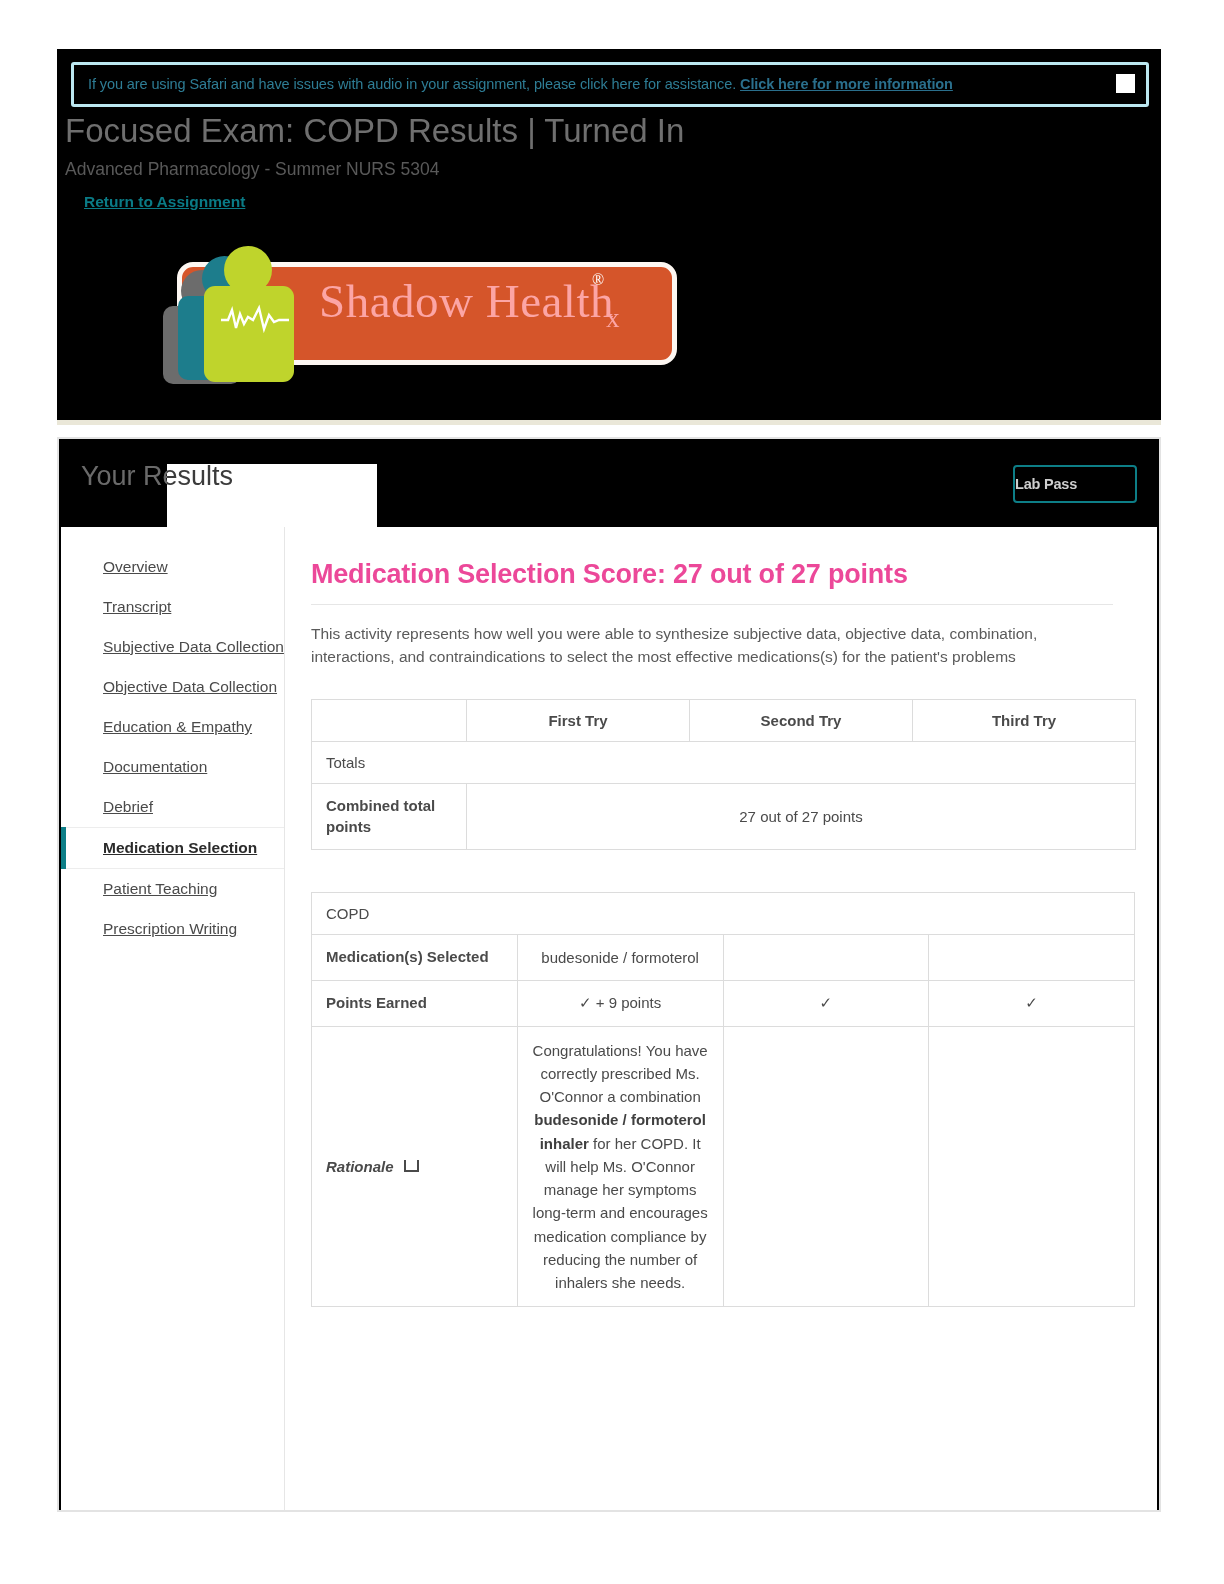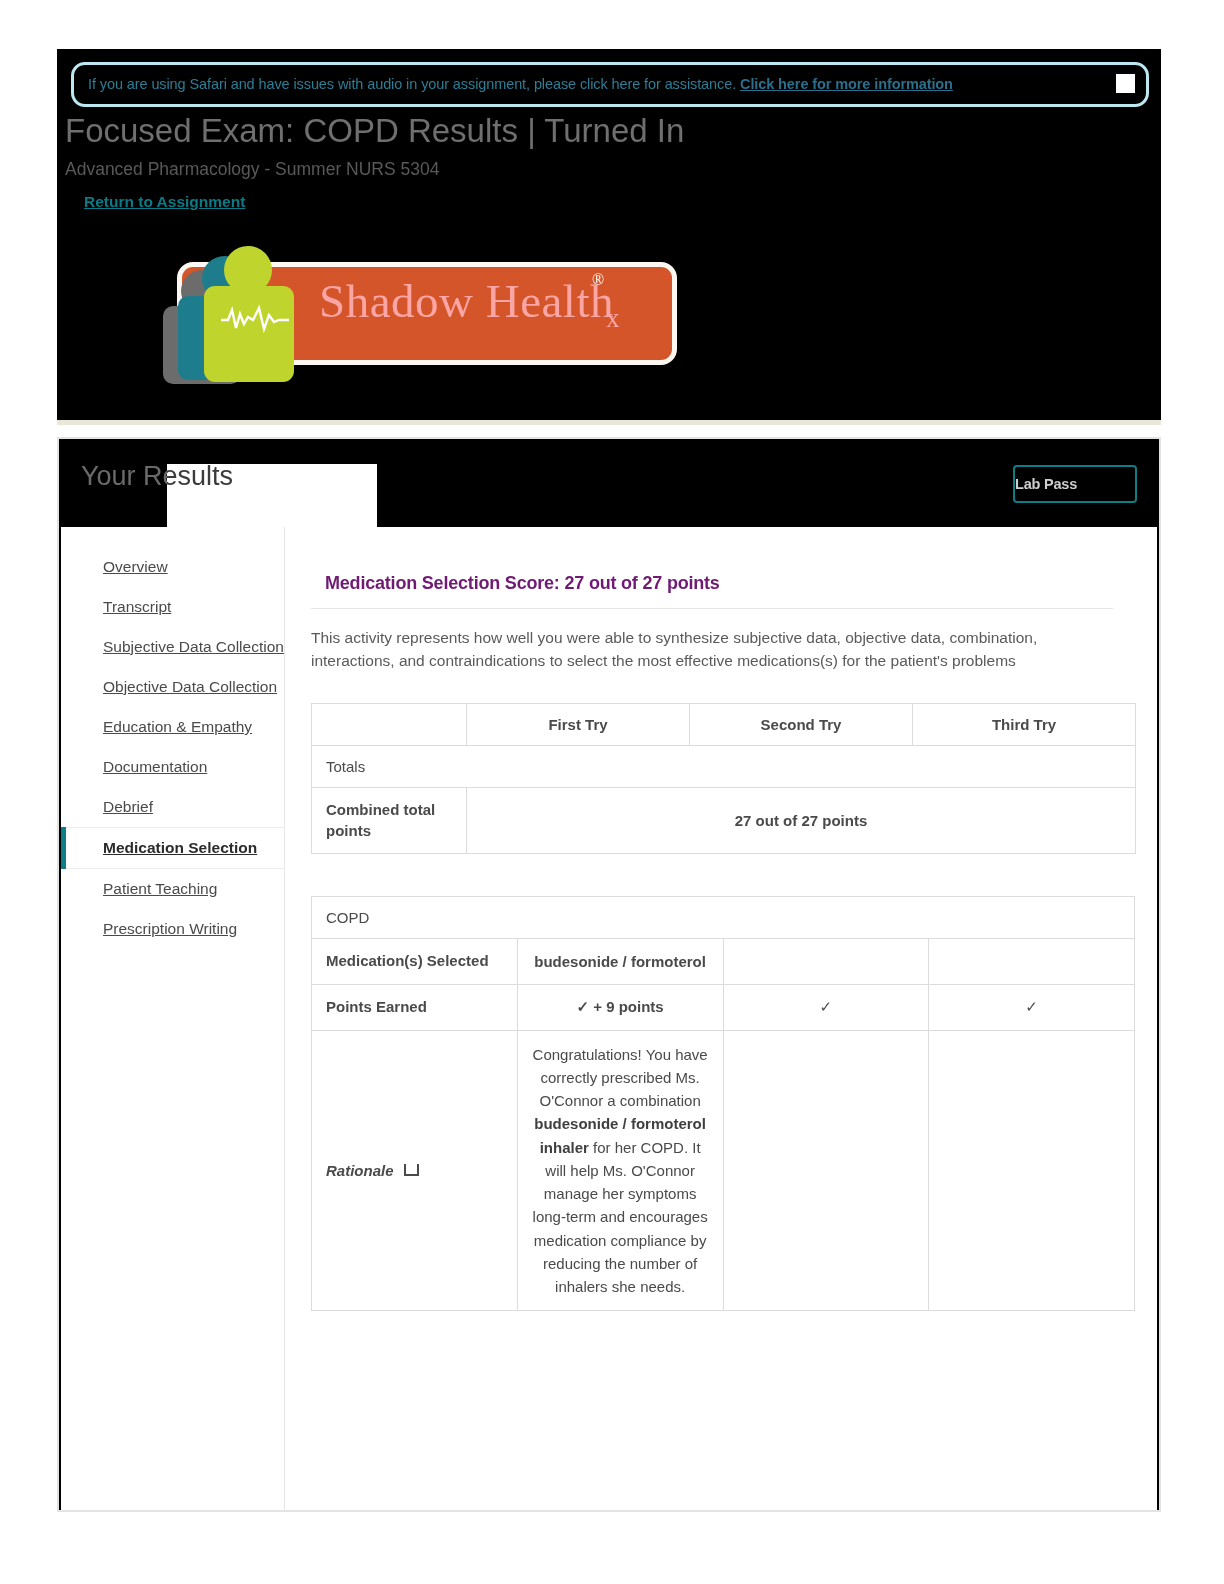--- a/index.html
+++ b/index.html
@@ -37,21 +37,21 @@
 
   
   .alert-banner {
     position: absolute;
     left: 14px;
     top: 13px;
     width: 1078px;
     height: 45px;
     background: #000000;
     border: 3px solid #bce8f1;
-    border-radius: 14px;
+    border-radius: 3px;
   }
   .alert-text {
     position: absolute;
     left: 14px;
     top: 11px;
     font-size: 14.5px;
     color: #2e7d95;
     white-space: nowrap;
     letter-spacing: -0.1px;
   }
@@ -264,24 +264,24 @@
 
   
   .main {
     position: absolute;
     left: 224px;
     top: 0;
     width: 872px;
     padding: 32px 44px 0 26px;
   }
   .main-title {
-    font-size: 18px;
-    font-weight: 700;
-    color: #701a75;
-    margin: 14px;
+    font-size: 27px;
+    font-weight: 700;
+    color: #ec4899;
+    margin: 0;
     letter-spacing: -0.2px;
   }
   .title-rule {
     margin-top: 14px;
     border-top: 1px solid #e6e6e6;
   }
   .main-desc {
     margin-top: 18px;
     font-size: 15.5px;
     line-height: 1.48;
@@ -314,21 +314,21 @@
     font-weight: 400;
     color: #4a4a4a;
     padding-left: 18px;
   }
   td.row-label {
     font-weight: 700;
     color: #3f3f3f;
     line-height: 1.38;
   }
   td.centered { text-align: center; }
-  td.value-strong { font-weight: 700; color: #3f3f3f; text-align: center; }
+  td.value-strong { font-weight: 400; color: #3f3f3f; text-align: center; }
   .check { color: #6d6d6d; font-weight: 400; }
 
   table.copd-table { margin-top: 42px; }
   td.rationale-label {
     font-weight: 700;
     color: #3f3f3f;
     vertical-align: middle;
     white-space: nowrap;
     font-style: italic;
   }

